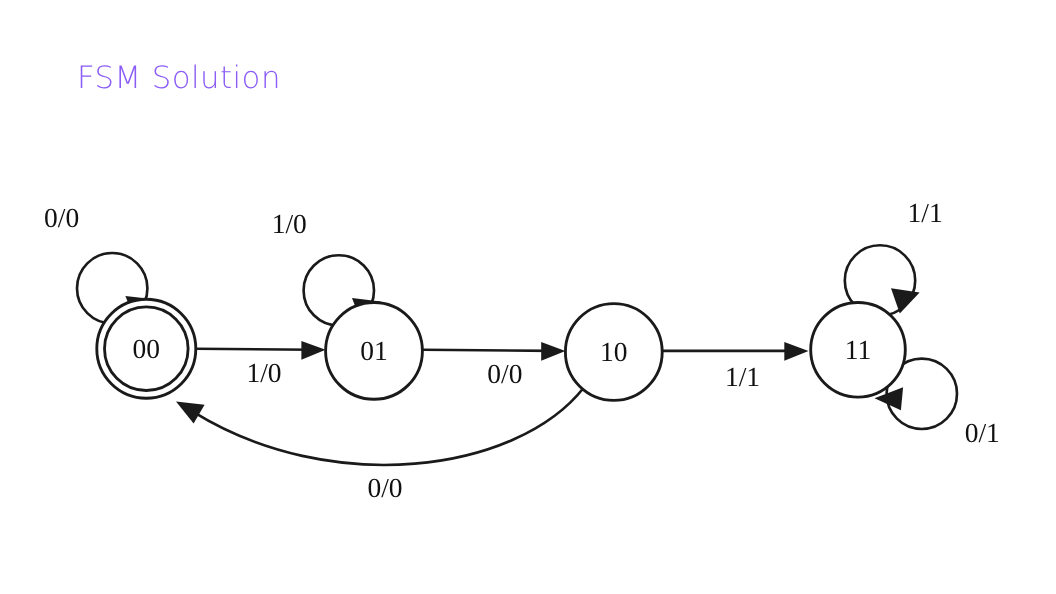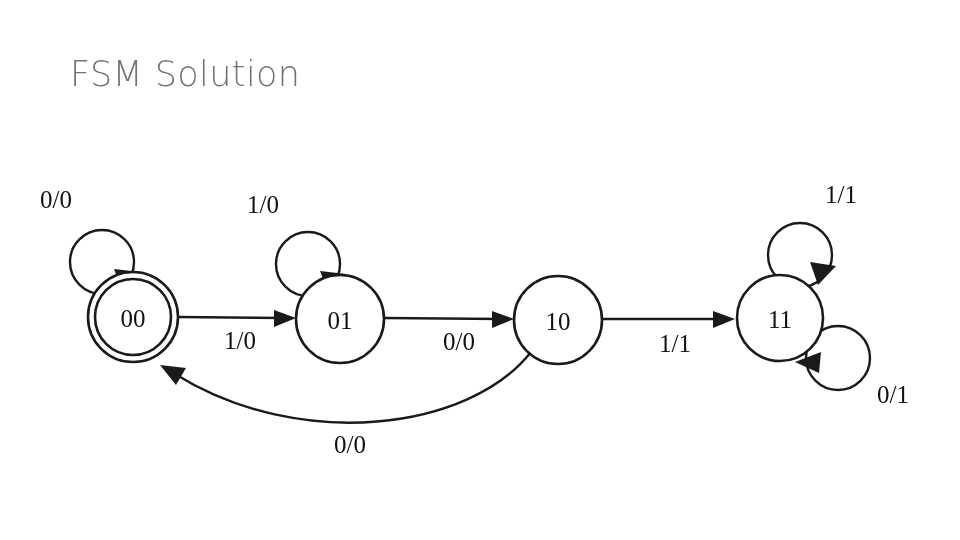--- a/index.html
+++ b/index.html
@@ -19,23 +19,23 @@
     width: 960px;
     height: 540px;
     background: #ffffff;
   }
   #slide-title {
     position: absolute;
     left: 70px;
     top: 54px;
     font-family: "DejaVu Sans", sans-serif;
     font-weight: 300;
-    font-size: 35px;
+    font-size: 28px;
     letter-spacing: 0.4px;
-    color: #737373;
+    color: #8b5cf6;
     white-space: nowrap;
   }
   #fsm-canvas {
     position: absolute;
     left: 0;
     top: 0;
   }
   .state-circle {
     fill: #ffffff;
     stroke: #1a1a1a;

